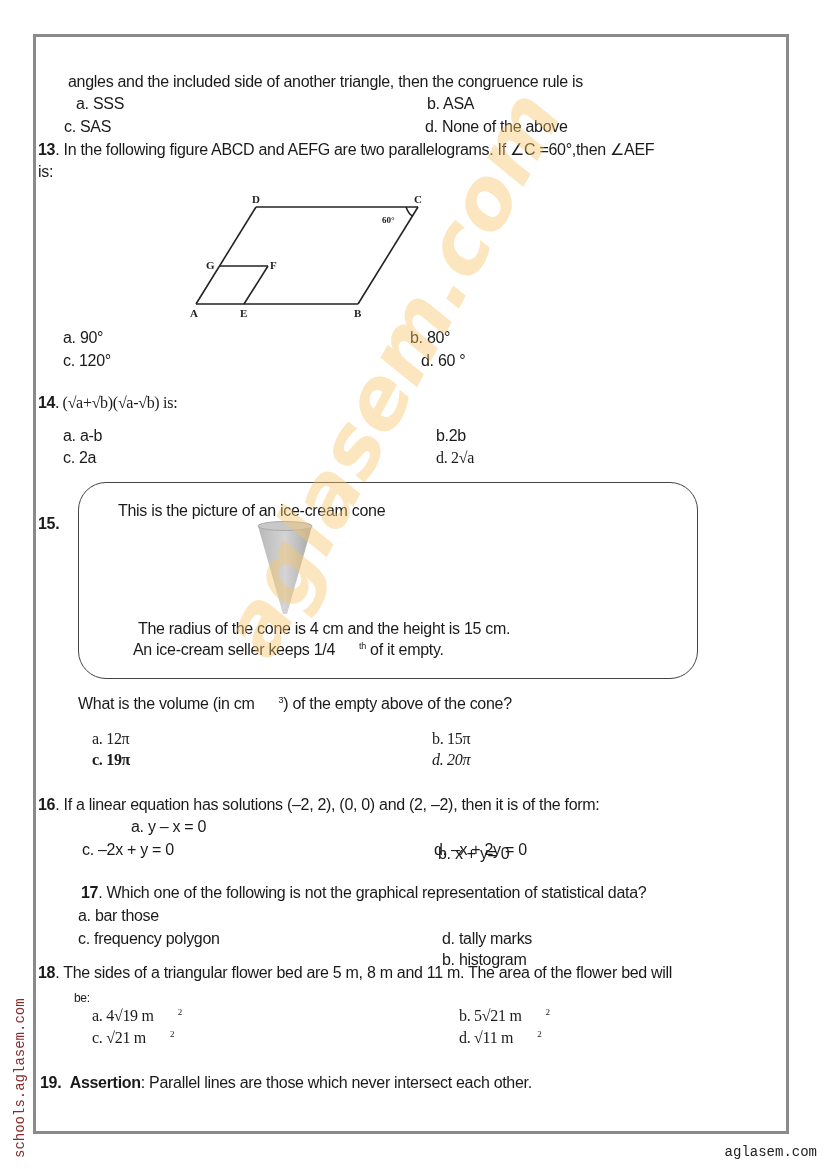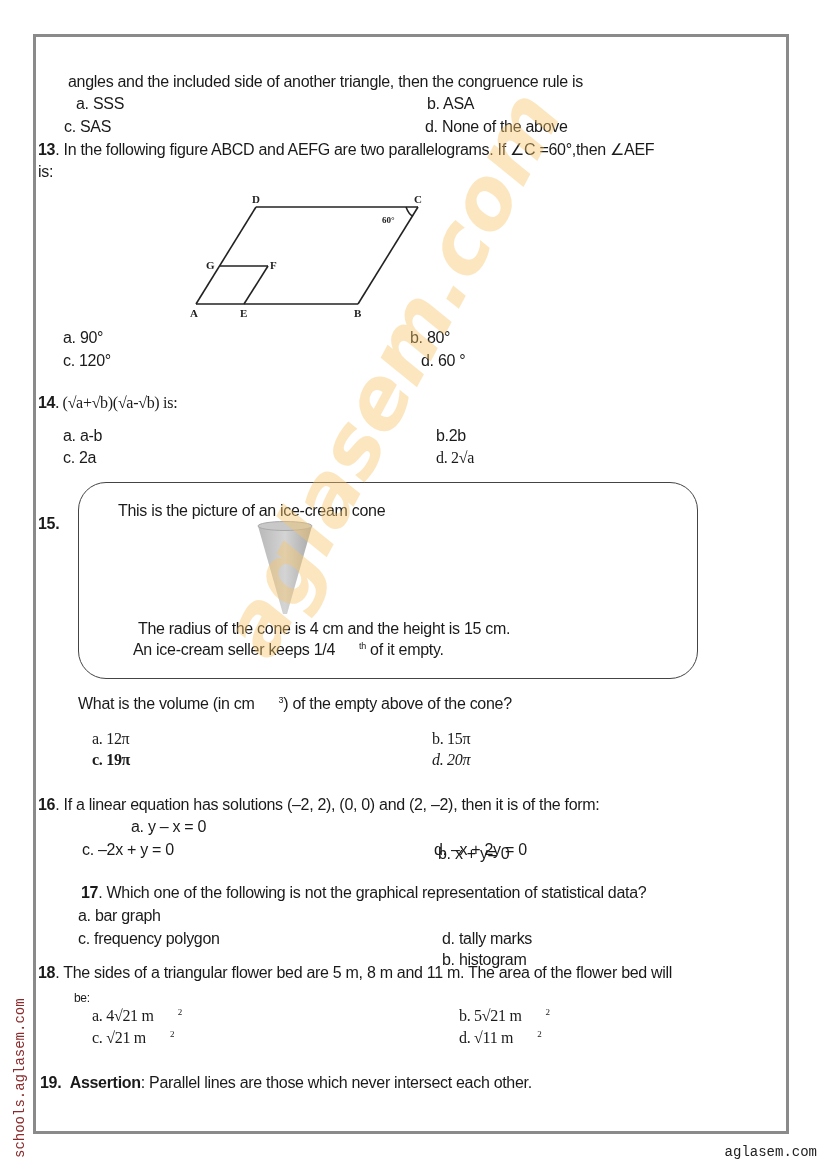--- a/index.html
+++ b/index.html
@@ -107,28 +107,28 @@
 <div class="t serif" style="left:92px;top:750px;font-weight:bold;">c. 19π</div>
 <div class="t serif" style="left:432px;top:750px;font-style:italic;">d. 20π</div>
 
 <div class="t" style="left:38px;top:795px;"><span class="qnum">16</span><span>. If a linear equation has solutions (–2, 2), (0, 0) and (2, –2), then it is of the form:</span></div>
 <div class="t" style="left:90px;top:817px;margin-left:41px;">a. y – x = 0</div>
 <div class="t" style="left:438px;top:844px;">b. x + y= 0</div>
 <div class="t" style="left:82px;top:840px;">c. –2x + y = 0</div>
 <div class="t" style="left:434px;top:840px;">d. –x + 2y = 0</div>
 
 <div class="t" style="left:38px;top:883px;margin-left:43px;"><span class="qnum">17</span><span>. Which one of the following is not the graphical representation of statistical data?</span></div>
-<div class="t" style="left:78px;top:906px;">a. bar graph</div>
+<div class="t" style="left:78px;top:906px;">a. bar those</div>
 <div class="t" style="left:442px;top:906px;margin-top:44px;">b. histogram</div>
 <div class="t" style="left:78px;top:929px;">c. frequency polygon</div>
 <div class="t" style="left:442px;top:929px;">d. tally marks</div>
 
 <div class="t" style="left:38px;top:963px;"><span class="qnum">18</span><span>. The sides of a triangular flower bed are 5 m, 8 m and 11 m. The area of the flower bed will</span></div>
 <div class="t" style="left:74px;top:988px;font-size:12px;">be:</div>
-<div class="t serif" style="left:92px;top:1006px;"><span>a. 4√21 m</span><sup>2</sup></div>
+<div class="t serif" style="left:92px;top:1006px;"><span>a. 4√19 m</span><sup>2</sup></div>
 <div class="t serif" style="left:459px;top:1006px;"><span>b. 5√21 m</span><sup>2</sup></div>
 <div class="t serif" style="left:92px;top:1028px;"><span>c. √21 m</span><sup>2</sup></div>
 <div class="t serif" style="left:459px;top:1028px;"><span>d. √11 m</span><sup>2</sup></div>
 
 <div class="t" style="left:40px;top:1073px;"><span class="qnum">19.</span>&nbsp;&nbsp;<span class="qnum">Assertion</span><span>: Parallel lines are those which never intersect each other.</span></div>
 
 <div class="watermark">aglasem.com</div>
 <div class="side-mark">schools.aglasem.com</div>
 <div class="footer-mark">aglasem.com</div>
 

